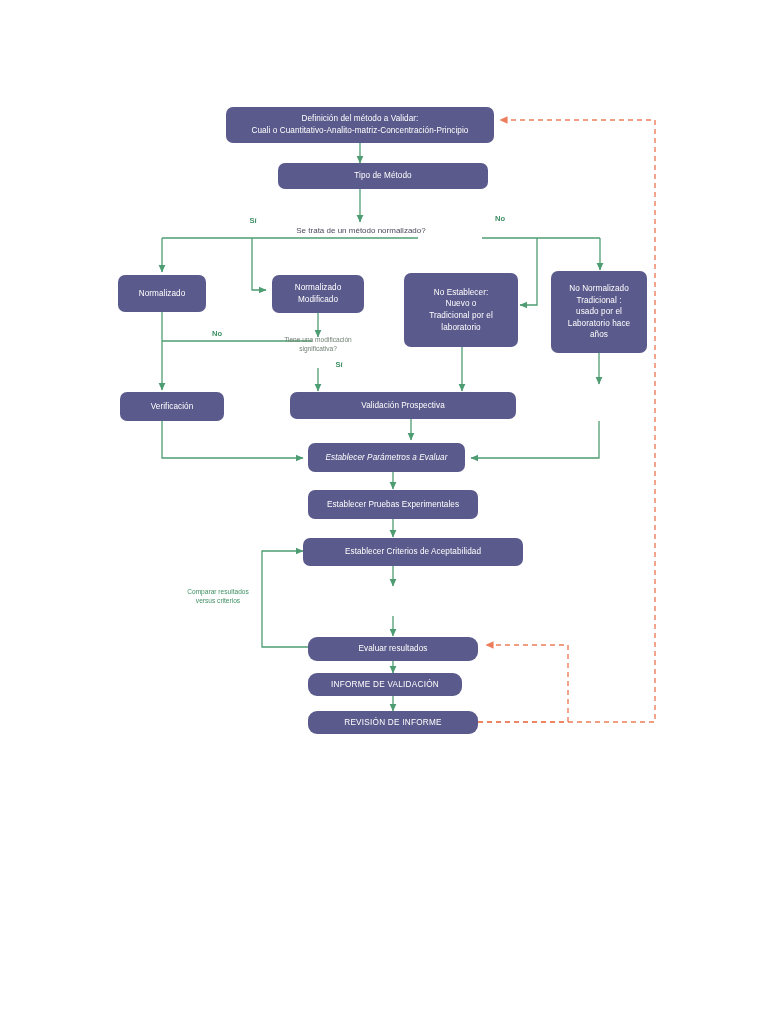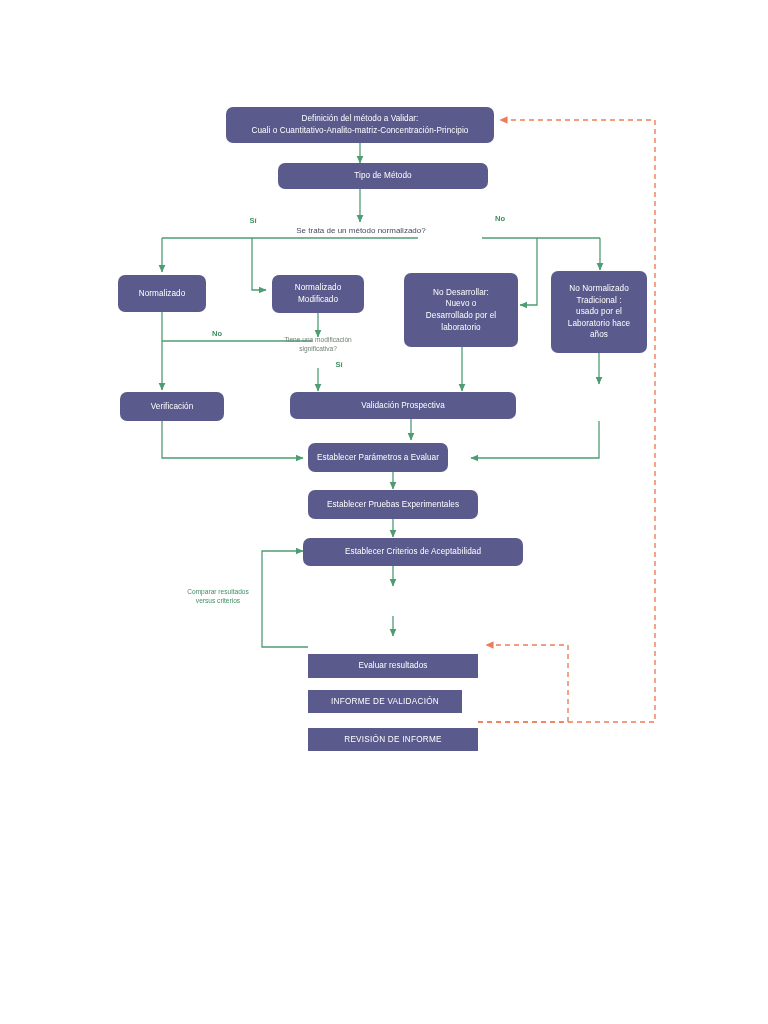--- a/index.html
+++ b/index.html
@@ -38,21 +38,21 @@
     border-radius: 7px;
     display: flex;
     align-items: center;
     justify-content: center;
     text-align: center;
     font-size: 8.2px;
     line-height: 1.42;
     padding: 2px 5px;
     letter-spacing: 0.06px;
   }
-  .node.sharp { border-radius: 0; margin-top: 17px; }
+  .node.sharp { border-radius: 9px; }
   .node.caps { letter-spacing: 0.25px; }
   .label {
     position: absolute;
     color: #3f8f63;
     font-size: 7.6px;
     text-align: center;
     line-height: 1.35;
     white-space: nowrap;
   }
   .label.bold { font-weight: bold; }
@@ -151,23 +151,23 @@
 
   <div class="node" style="left:272px; top:275px; width:92px; height:38px;">
     <div>
       <span>Normalizado</span><br>
       <span>Modificado</span>
     </div>
   </div>
 
   <div class="node" style="left:404px; top:273px; width:114px; height:74px;">
     <div>
-      <span>No Desarrollar:</span><br>
+      <span>No Establecer:</span><br>
       <span>Nuevo o</span><br>
-      <span>Desarrollado por el</span><br>
+      <span>Tradicional por el</span><br>
       <span>laboratorio</span>
     </div>
   </div>
 
   <div class="node" style="left:551px; top:271px; width:96px; height:82px;">
     <div>
       <span>No Normalizado</span><br>
       <span>Tradicional :</span><br>
       <span>usado por el</span><br>
       <span>Laboratorio hace</span><br>
@@ -177,21 +177,21 @@
 
   <div class="node" style="left:120px; top:392px; width:104px; height:29px;">
     <span>Verificación</span>
   </div>
 
   <div class="node" style="left:290px; top:392px; width:226px; height:27px;text-align:center;">
     <span>Validación Prospectiva</span>
   </div>
 
 
-  <div class="node" style="left:308px; top:443px; width:140px; height:29px;">
+  <div class="node" style="left:308px; top:443px; width:157px; height:29px;font-style:italic;">
     <span>Establecer Parámetros a Evaluar</span>
   </div>
 
   <div class="node" style="left:308px; top:490px; width:170px; height:29px;">
     <span>Establecer Pruebas Experimentales</span>
   </div>
 
   <div class="node" style="left:303px; top:538px; width:220px; height:28px;">
     <span>Establecer Criterios de Aceptabilidad</span>
   </div>

